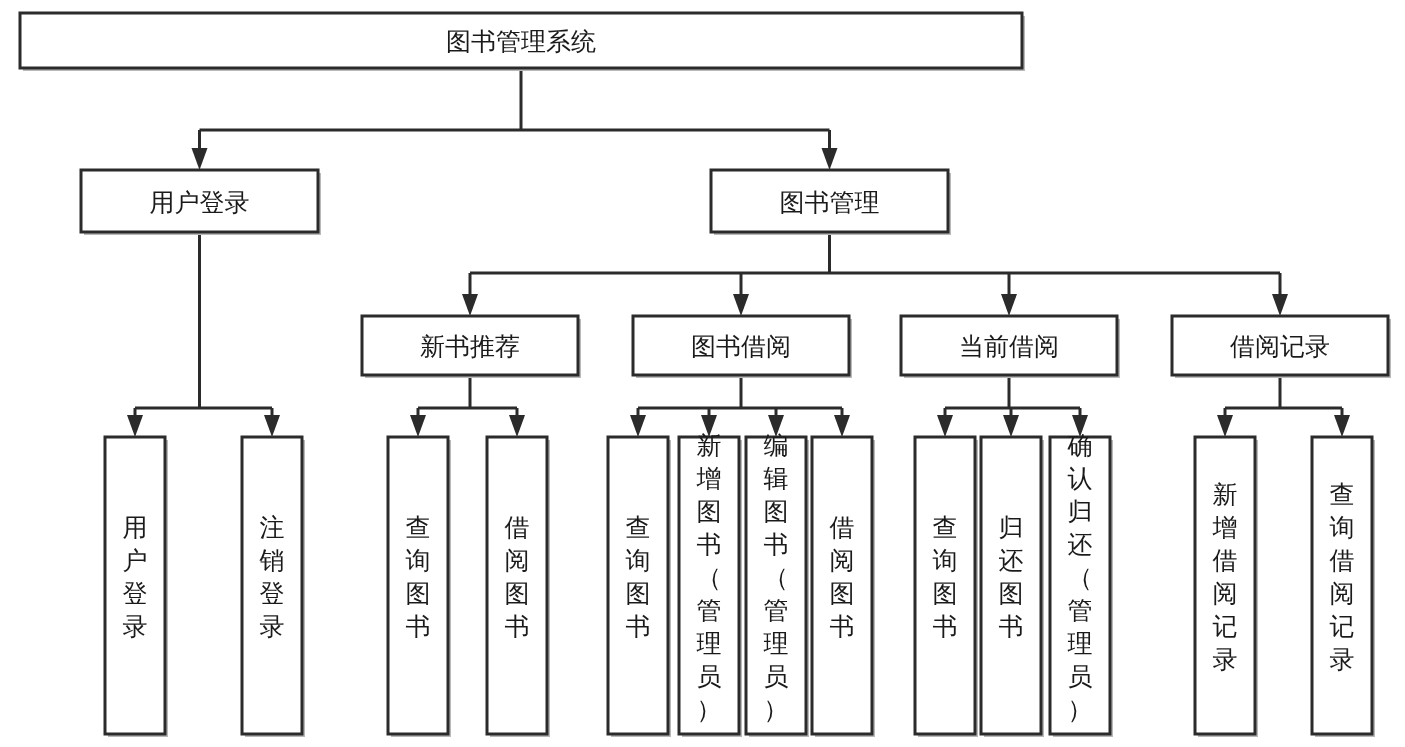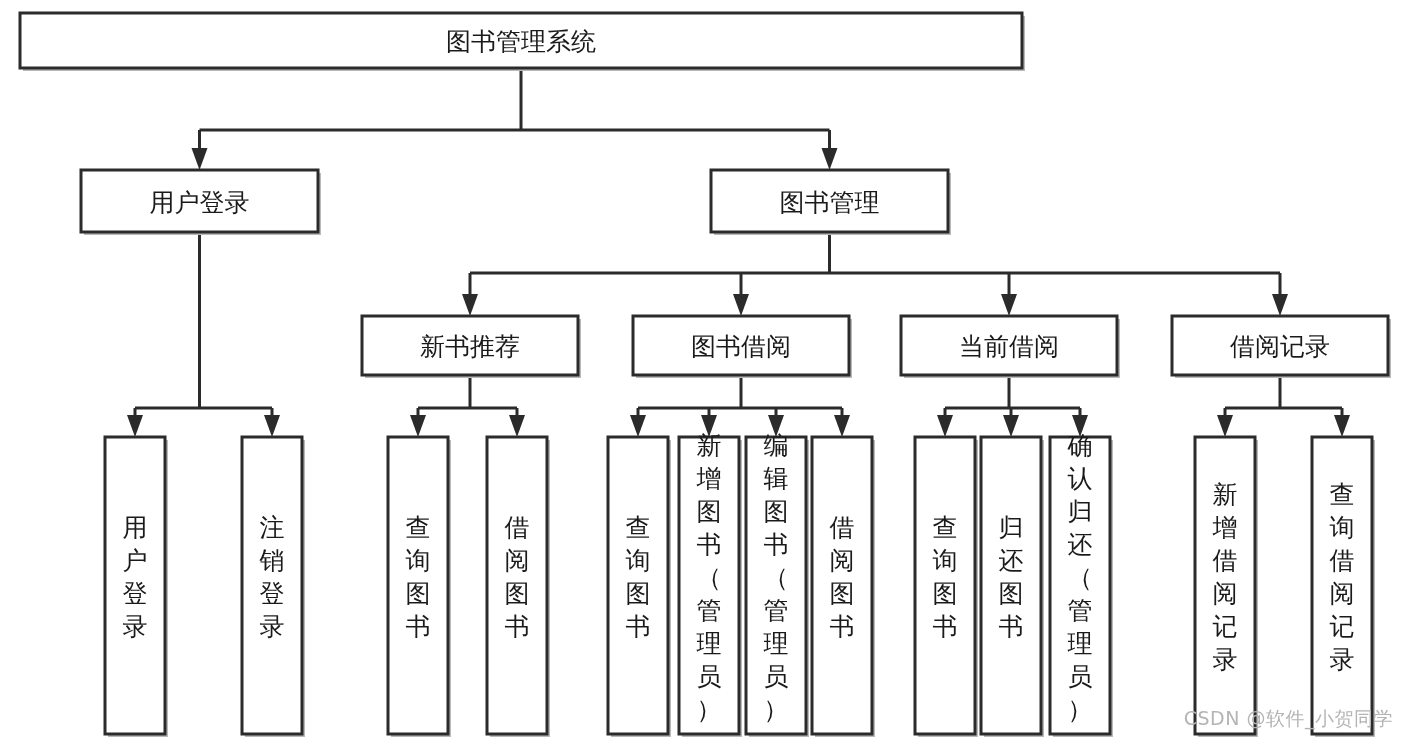--- a/index.html
+++ b/index.html
@@ -236,14 +236,13 @@
           <rect x="1195" y="437" width="60" height="297" class="node-rect"></rect>
           <text x="1225" y="0" class="leaf-label"><tspan x="1225" y="503">新</tspan><tspan x="1225" y="536">增</tspan><tspan x="1225" y="569">借</tspan><tspan x="1225" y="602">阅</tspan><tspan x="1225" y="635">记</tspan><tspan x="1225" y="668">录</tspan></text>
         </g>
         <g>
           <rect x="1315" y="440" width="60" height="297" class="node-shadow"></rect>
           <rect x="1312" y="437" width="60" height="297" class="node-rect"></rect>
           <text x="1342" y="0" class="leaf-label"><tspan x="1342" y="503">查</tspan><tspan x="1342" y="536">询</tspan><tspan x="1342" y="569">借</tspan><tspan x="1342" y="602">阅</tspan><tspan x="1342" y="635">记</tspan><tspan x="1342" y="668">录</tspan></text>
         </g>
       </g>
   </svg>
-  <div class="watermark">CSDN @软件_小贺同学</div>
 </div>
 
 </body></html>

